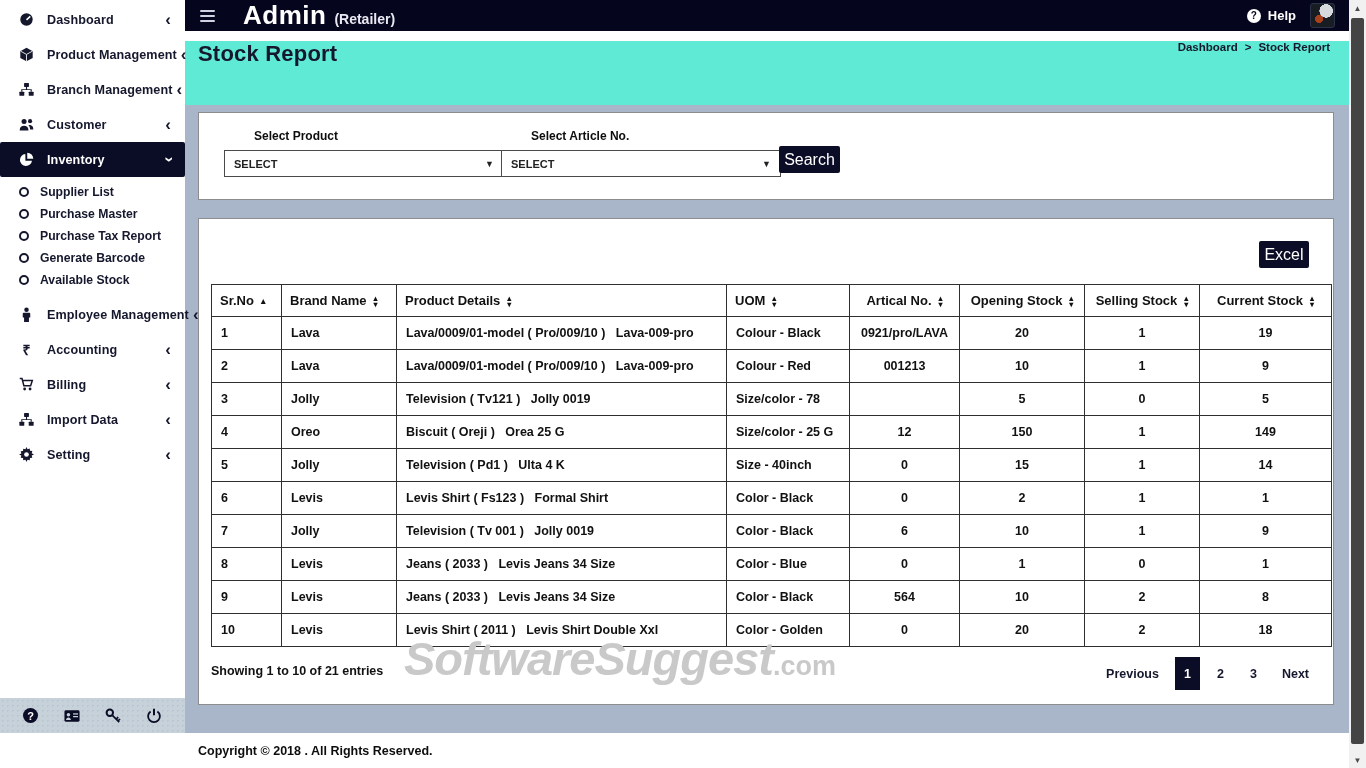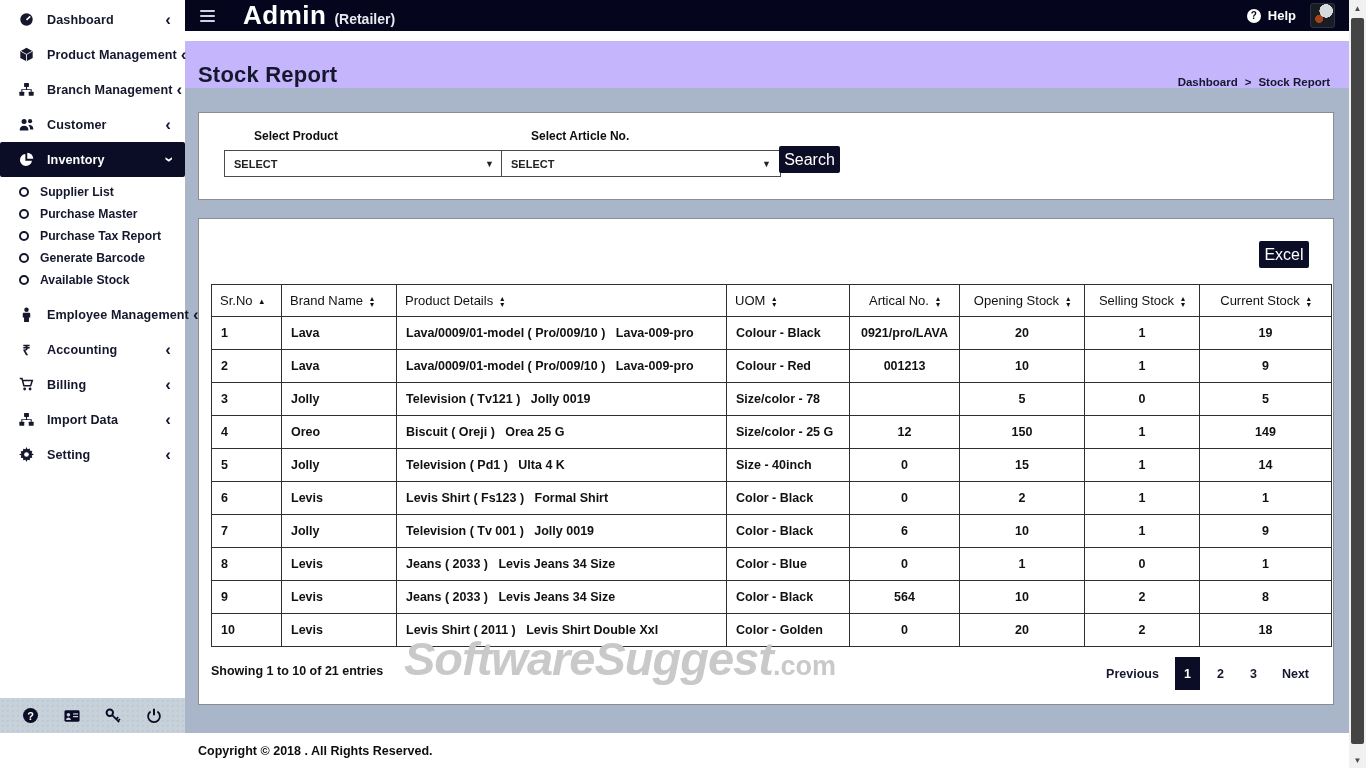--- a/index.html
+++ b/index.html
@@ -67,22 +67,22 @@
   .help { display:flex; align-items:center; gap:7px; font-size:13px; font-weight:600; cursor:pointer; }
   .help-circle { width:14px; height:14px; border-radius:50%; background:#fff; color:#05061d;
     font-size:10px; font-weight:700; display:flex; align-items:center; justify-content:center; }
   .avatar-small { width:25px; height:25px; border-radius:3px; cursor:pointer; border:1px solid #2a3347;
     background:
       radial-gradient(circle at 35% 65%, #a8421c 0 18%, rgba(0,0,0,0) 19%),
       radial-gradient(circle at 66% 30%, #d6dadd 0 30%, rgba(0,0,0,0) 31%),
       #181c23; }
 
   
-  .pagehead { position:absolute; left:185px; top:41px; width:1164px; height:47px; background:#c4b5fd;
-    display:flex; align-items:flex-end; justify-content:space-between; padding:0 19px 0 13px; z-index:3; }
+  .pagehead { position:absolute; left:185px; top:41px; width:1164px; height:64px; background:#5eead4;
+    display:flex; align-items:flex-start; justify-content:space-between; padding:0 19px 0 13px; z-index:3; }
   .page-title { font-size:22px; font-weight:700; color:#15172d; letter-spacing:.2px; }
   .breadcrumb { font-size:11.5px; font-weight:700; color:#15172d; display:flex; gap:7px; align-items:center; }
 
   
   .content { position:absolute; left:185px; top:88px; width:1164px; height:645px; background:#a9b6c9; }
   .card { position:absolute; left:13px; width:1136px; background:#fff; border:1px solid #8d8d8d; }
   .filter-card { top:24px; height:88px; }
   .table-card { top:130px; height:487px; }
 
   .fgroup { position:absolute; top:16px; }
@@ -96,21 +96,21 @@
   .btn-navy { background:#0b0c26; color:#fff; border:none; font-size:16px; font-weight:500;
     font-family:"Liberation Sans",sans-serif; border-radius:2px; cursor:pointer; }
   .search-btn { position:absolute; left:580px; top:33px; width:61px; height:27px; }
   .excel-btn { position:absolute; right:24px; top:22px; width:50px; height:27px; }
 
   
   table.stock { position:absolute; left:12px; top:65px; width:1120px; border-collapse:collapse;
     table-layout:fixed; }
   table.stock th, table.stock td { border:1px solid #2f2f2f; font-size:12.5px; color:#111;
     overflow:hidden; white-space:nowrap; }
-  table.stock th { height:32px; font-weight:400; font-size:13px; padding:0 8px; text-align:left; }
+  table.stock th { height:32px; font-weight:700; font-size:13px; padding:0 8px; text-align:left; }
   table.stock td { height:33px; font-weight:600; padding:0 9px; }
   table.stock .c { text-align:center; }
   table.stock td.product { white-space:pre-wrap; }
   .sort { display:inline-flex; flex-direction:column; vertical-align:middle; margin-left:7px; line-height:6px; font-size:8px; color:#111; }
   .sort.asc { font-size:9px; line-height:9px; }
 
   .showing { position:absolute; left:12px; top:445px; font-size:12.5px; font-weight:600; color:#111; z-index:2; }
   .pagination { position:absolute; right:24px; top:438px; display:flex; align-items:center; gap:16px; z-index:2;margin-left:24px; }
   .pg-link { font-size:12.5px; font-weight:700; color:#15172d; cursor:pointer; }
   .pg-num { min-width:25px; height:33px; display:flex; align-items:center; justify-content:center;

